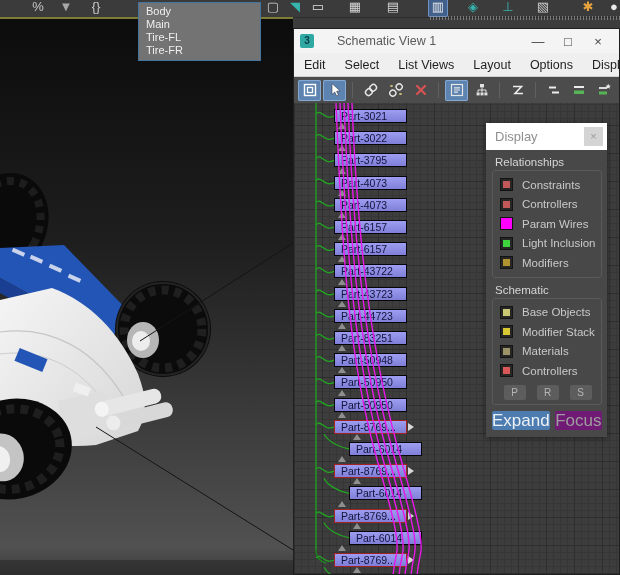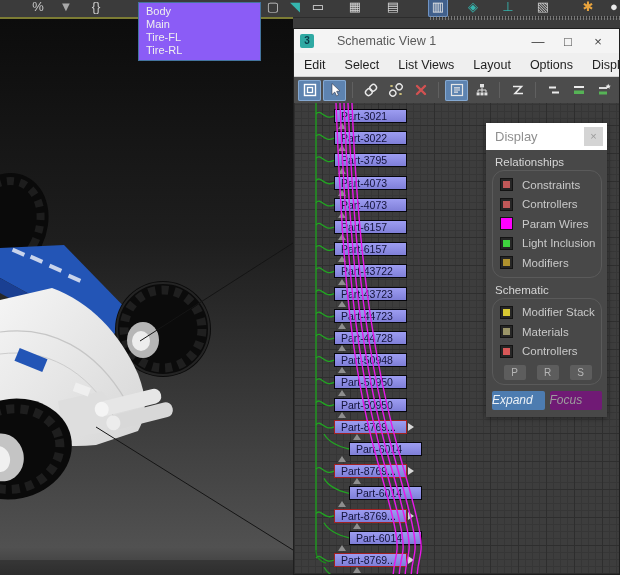--- a/index.html
+++ b/index.html
@@ -8,21 +8,21 @@
     background:#3c3c3c;font-family:"Liberation Sans",sans-serif;
     -webkit-font-smoothing:antialiased;
   }
   
   #topbar{position:absolute;left:0;top:0;width:620px;height:17px;background:#3b3b3b;border-bottom:1px solid #2c2c2c;}
   .tb-ico{position:absolute;top:-3px;font-size:13px;line-height:20px;width:20px;text-align:center;}
   .tb-ico.active{background:#41608c;box-shadow:inset 0 0 0 1px #6f94c4;border-radius:2px;}
   #dots{position:absolute;left:430px;top:16px;width:190px;height:4px;
     background:repeating-linear-gradient(90deg,#8f8f8f 0 1px,transparent 1px 3px);opacity:.75;}
   
-  #dropdown{position:absolute;left:138px;top:2px;width:121px;background:#8b5cf6;border:1px solid #44749e;z-index:60;padding:2px 0 3px;}
+  #dropdown{position:absolute;left:138px;top:2px;width:121px;background:#737373;border:1px solid #44749e;z-index:60;padding:2px 0 3px;}
   .dd-item{height:13px;line-height:13px;font-size:11px;color:#efefef;padding-left:7px;cursor:default;}
   
   #viewport{position:absolute;left:0;top:17px;width:293px;height:558px;border-top:2px solid #7c7c34;box-sizing:border-box;}
   #viewport svg{display:block;}
   
   #schematic{position:absolute;left:293px;top:28px;width:327px;height:547px;background:#454545;
     border:1px solid #1f1f1f;box-sizing:border-box;display:flex;flex-direction:column;overflow:hidden;z-index:40;}
   .titlebar{height:24px;background:#f4f4f4;display:flex;align-items:center;padding:0 6px;flex:none;}
   .app-icon{width:14px;height:14px;background:#2fa9a3;color:#0a3c4a;font-weight:bold;font-size:10px;
     text-align:center;line-height:14px;border-radius:2px;flex:none;}
@@ -54,32 +54,32 @@
   #wires{position:absolute;left:0;top:0;z-index:3;pointer-events:none;}
   
   #panel{position:absolute;left:192px;top:20px;width:121px;background:#484848;z-index:5;
     box-shadow:0 1px 6px rgba(0,0,0,.45);}
   .panel-title{height:27px;background:#ffffff;display:flex;align-items:center;padding:0 4px 0 9px;}
   .panel-title span{color:#8f8f8f;font-size:13px;flex:1;}
   .panel-close{width:19px;height:19px;background:#d4d4d4;color:#9a9a9a;font-size:11px;text-align:center;
     line-height:19px;cursor:default;}
   .panel-body{padding:5px 5px 7px 6px;}
   .group-label{color:#d6d6d6;font-size:11.5px;margin:1px 0 2px 3px;}
-  .groupbox{border:1px solid #5a5a5a;border-radius:12px;padding:4px 0 4px 7px;margin-bottom:6px;}
+  .groupbox{border:1px solid #5a5a5a;border-radius:3px;padding:4px 0 4px 7px;margin-bottom:6px;}
   .prow{display:flex;align-items:center;height:19.5px;gap:9px;}
   .swatch{width:13px;height:13px;background:#262626;box-shadow:inset 0 0 0 1px #131313;
     display:flex;align-items:center;justify-content:center;flex:none;cursor:default;}
   .swatch i{display:block;width:7px;height:7px;}
   .swatch.full i{width:11px;height:11px;}
   .prow span{color:#c9c9c9;font-size:11.5px;white-space:nowrap;}
   .prs{display:flex;gap:11px;justify-content:center;margin-top:4px;padding-right:6px;}
   .prs-btn{width:22px;height:15px;background:#5d5d5d;border-radius:2px;color:#b6b6b6;font-size:10px;
     text-align:center;line-height:15px;cursor:default;}
   .panel-actions{display:flex;gap:5px;margin-top:2px;}
-  .pbtn{flex:1;height:19px;border-radius:2px;font-size:12px;line-height:19px;cursor:default;font-style:italic;}
+  .pbtn{flex:1;height:19px;border-radius:2px;font-size:17px;text-align:center;line-height:19px;cursor:default;}
   .pbtn.primary{background:#4d7cb0;color:#ecf1f6;}
   .pbtn.default{background:#701a75;color:#9d9d9d;}
 </style>
 </head>
 <body>
 
 <div id="topbar">
     <div class="tb-ico" style="left: 28px; color: rgb(200, 200, 200);">%</div>
     <div class="tb-ico" style="left: 56px; color: rgb(168, 168, 168);">▼</div>
     <div class="tb-ico" style="left: 86px; color: rgb(200, 200, 200);">{}</div>
@@ -165,21 +165,21 @@
   <line x1="293" y1="224" x2="140" y2="322" stroke="#151515" stroke-width="1"></line>
   <line x1="96" y1="408" x2="293" y2="531" stroke="#151515" stroke-width="1"></line>
   <rect y="541" width="293" height="15" fill="rgba(0,0,0,0.22)"></rect>
 </svg>
 </div>
 
 <div id="dropdown">
     <div class="dd-item">Body</div>
     <div class="dd-item">Main</div>
     <div class="dd-item">Tire-FL</div>
-    <div class="dd-item">Tire-RL</div>
+    <div class="dd-item">Tire-FR</div>
   </div>
 
 <div id="schematic">
   <div class="titlebar">
     <div class="app-icon">3</div>
     <div class="wtitle">Schematic View 1</div>
     <div class="winbtns">
       <div class="winbtn">—</div>
       <div class="winbtn">□</div>
       <div class="winbtn">×</div>
@@ -286,21 +286,21 @@
         <div class="node" style="left: 40px; top: 117px;">Part-6157</div>
         <div class="tri" style="left: 44px; top: 109px;"></div>
         <div class="node" style="left: 40px; top: 139.2px;">Part-6157</div>
         <div class="tri" style="left: 44px; top: 131.2px;"></div>
         <div class="node" style="left: 40px; top: 161.4px;">Part-43722</div>
         <div class="tri" style="left: 44px; top: 153.4px;"></div>
         <div class="node" style="left: 40px; top: 183.6px;">Part-43723</div>
         <div class="tri" style="left: 44px; top: 175.6px;"></div>
         <div class="node" style="left: 40px; top: 205.8px;">Part-44723</div>
         <div class="tri" style="left: 44px; top: 197.8px;"></div>
-        <div class="node" style="left: 40px; top: 228px;">Part-44728</div>
+        <div class="node" style="left: 40px; top: 228px;">Part-83251</div>
         <div class="tri" style="left: 44px; top: 220px;"></div>
         <div class="node" style="left: 40px; top: 250.2px;">Part-50948</div>
         <div class="tri" style="left: 44px; top: 242.2px;"></div>
         <div class="node" style="left: 40px; top: 272.4px;">Part-50950</div>
         <div class="tri" style="left: 44px; top: 264.4px;"></div>
         <div class="node" style="left: 40px; top: 294.6px;">Part-50950</div>
         <div class="tri" style="left: 44px; top: 286.6px;"></div>
         <div class="node selected" style="left: 40px; top: 316.8px;">Part-8769...<div class="exp"></div></div>
         <div class="tri" style="left: 44px; top: 308.8px;"></div>
         <div class="node" style="left: 55px; top: 339px;">Part-6014</div>
@@ -385,20 +385,26 @@
               <div class="swatch">
                 <i style="background: rgb(176, 146, 46);"></i>
               </div>
               <span>Modifiers</span>
             </div>
           </div>
         <div class="group-label">Schematic</div>
         <div class="groupbox" id="ent-box">
             <div class="prow">
               <div class="swatch">
+                <i style="background: rgb(200, 200, 114);"></i>
+              </div>
+              <span>Base Objects</span>
+            </div>
+            <div class="prow">
+              <div class="swatch">
                 <i style="background: rgb(216, 200, 50);"></i>
               </div>
               <span>Modifier Stack</span>
             </div>
             <div class="prow">
               <div class="swatch">
                 <i style="background: rgb(154, 148, 104);"></i>
               </div>
               <span>Materials</span>
             </div>

